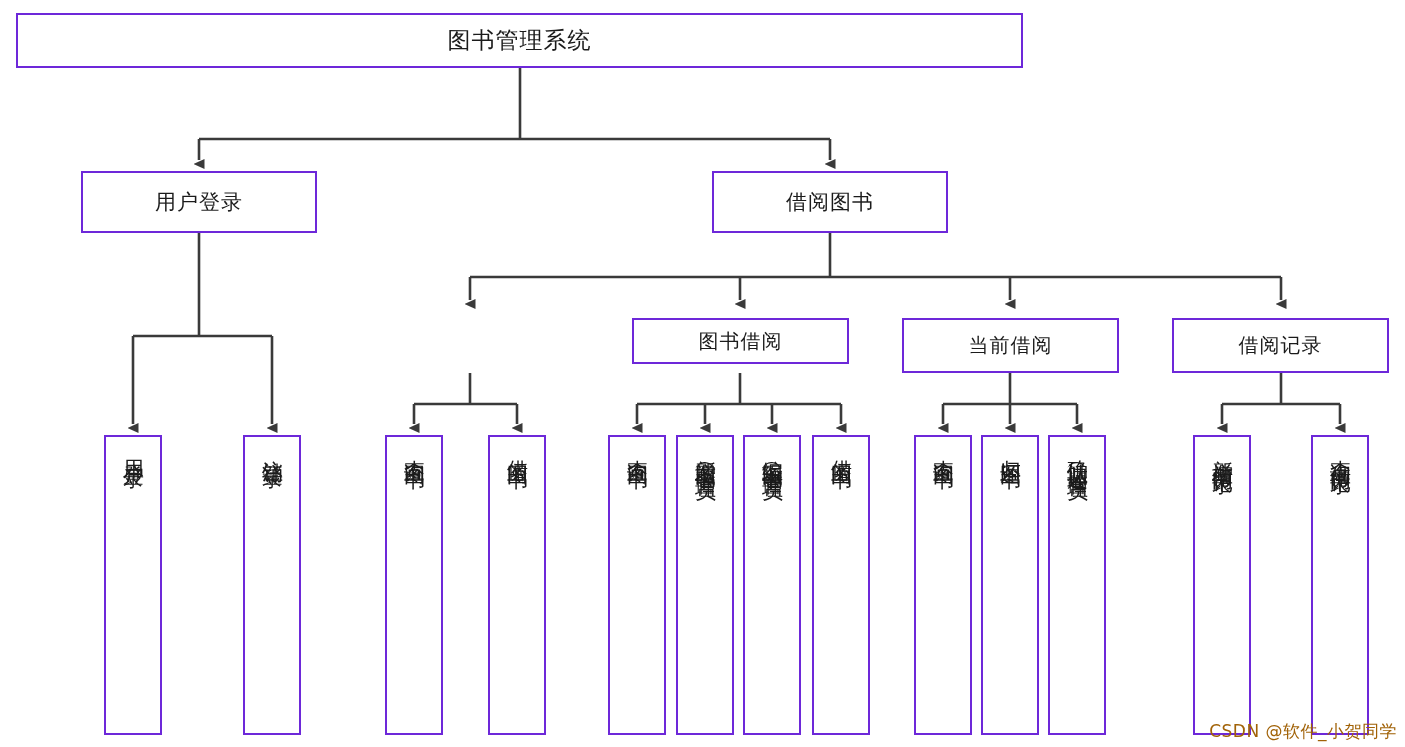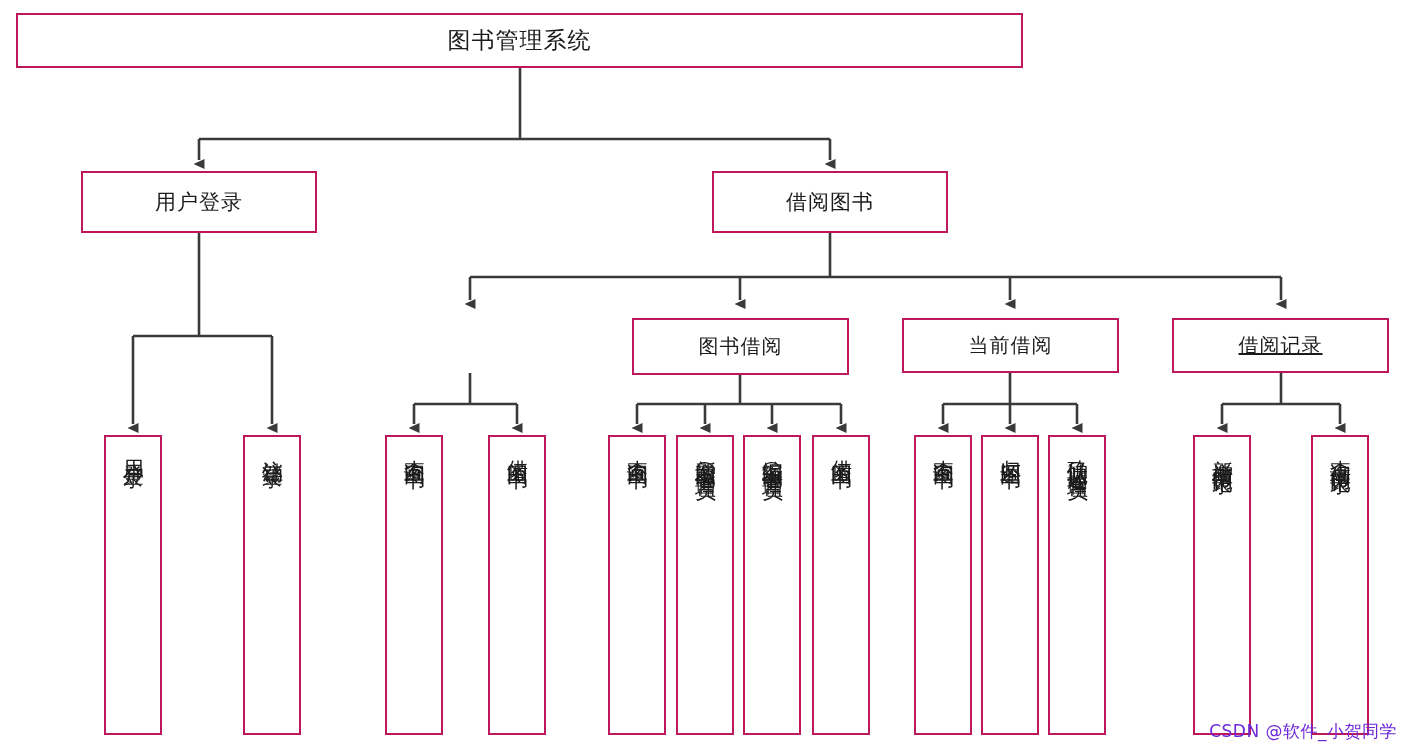--- a/index.html
+++ b/index.html
@@ -22,21 +22,21 @@
     left: 0;
     top: 0;
     width: 1405px;
     height: 747px;
     pointer-events: none;
   }
   .node {
     position: absolute;
     box-sizing: border-box;
     background: #ffffff;
-    border: 2px solid #be185d;
+    border: 2px solid #6d28d9;
     display: flex;
     align-items: center;
     justify-content: center;
     color: #1b1b1b;
   }
   .node.root {
     font-size: 23px;
   }
   .node.lvl1 {
     font-size: 21px;
@@ -59,21 +59,21 @@
   }
   .htext {
     white-space: nowrap;
     letter-spacing: 1px;
   }
   .watermark {
     position: absolute;
     right: 8px;
     bottom: 4px;
     font-size: 17px;
-    color: #6d28d9;
+    color: #a16207;
     white-space: nowrap;
     letter-spacing: 0.5px;
   }
 </style>
 </head>
 <body>
 
 <div id="canvas">
 
   <svg class="wires" viewBox="0 0 1405 747" xmlns="http://www.w3.org/2000/svg">
@@ -133,27 +133,27 @@
     <span class="htext">图书管理系统</span>
   </div>
 
   <div class="node lvl1" style="left:81px; top:171px; width:236px; height:62px;">
     <span class="htext">用户登录</span>
   </div>
   <div class="node lvl1" style="left:712px; top:171px; width:236px; height:62px;">
     <span class="htext">借阅图书</span>
   </div>
 
-  <div class="node lvl2" style="left:632px; top:318px; width:217px; height:57px;text-align:center;">
+  <div class="node lvl2" style="left:632px; top:318px; width:217px; height:46px;text-align:center;">
     <span class="htext">图书借阅</span>
   </div>
   <div class="node lvl2" style="left:902px; top:318px; width:217px; height:55px;">
     <span class="htext">当前借阅</span>
   </div>
-  <div class="node lvl2" style="left:1172px; top:318px; width:217px; height:55px;text-decoration:underline;">
+  <div class="node lvl2" style="left:1172px; top:318px; width:217px; height:55px;">
     <span class="htext">借阅记录</span>
   </div>
 
   <div class="node leaf" style="left:104px; top:435px; width:58px; height:300px;">
     <span class="vtext">用户登录</span>
   </div>
   <div class="node leaf" style="left:243px; top:435px; width:58px; height:300px;">
     <span class="vtext">注销登录</span>
   </div>
 

